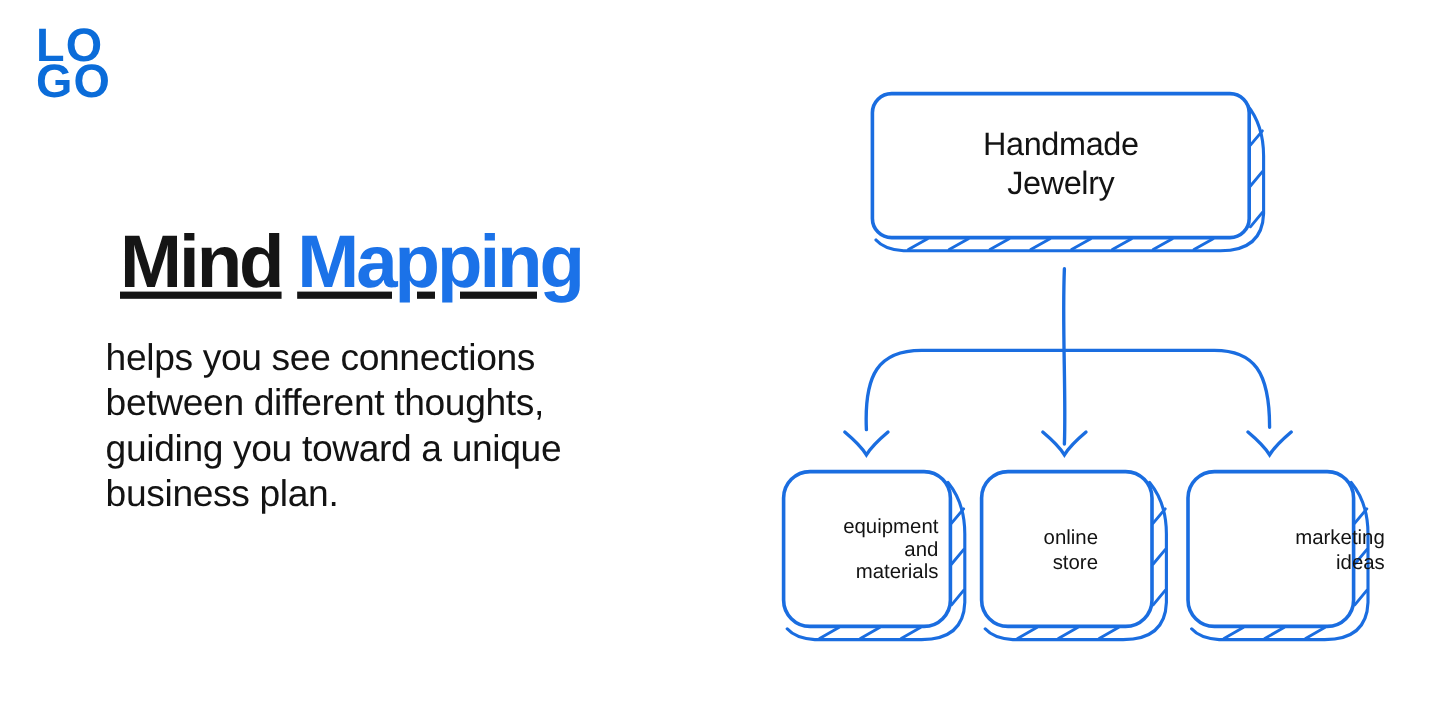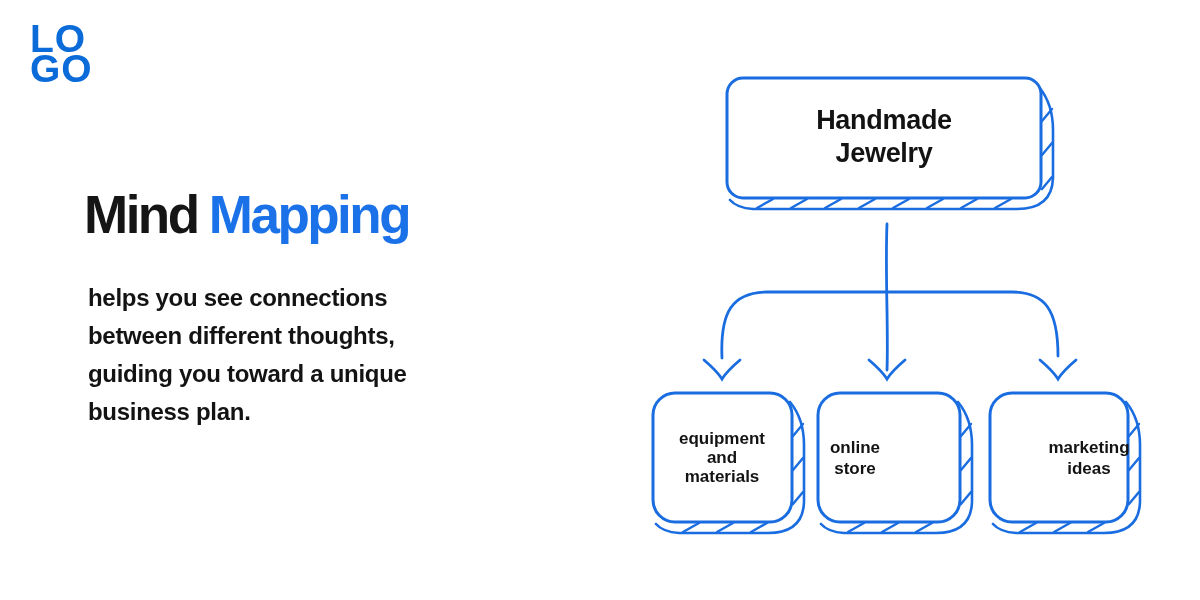--- a/index.html
+++ b/index.html
@@ -14,43 +14,44 @@
     --accent-blue:#1b72e8;
     --diagram-blue:#1a6de0;
     --ink:#151515;
   }
   .logo{
     position:absolute;left:30px;top:24px;
     font-size:39px;font-weight:800;line-height:30px;letter-spacing:1px;
     color:var(--logo-blue);white-space:pre-line;
   }
   .hero-title{
-    position:absolute;left:84px;top:188px;
-    font-size:53px;font-weight:700;letter-spacing:-2.5px;line-height:1;
+    position:absolute;left:100px;top:188px;
+    font-size:62px;font-weight:700;letter-spacing:-2.5px;line-height:1;
     white-space:nowrap;
+    text-decoration:underline;
   }
   .hero-title .primary{color:var(--ink);}
   .hero-title .accent{color:var(--accent-blue);margin-left:0.21em;}
   .hero-desc{
     position:absolute;left:88px;top:279px;width:560px;
-    font-size:24px;font-weight:700;line-height:38px;color:#131313;
+    font-size:31px;font-weight:400;line-height:38px;color:#131313;
     white-space:pre-line;letter-spacing:-0.3px;
   }
   .diagram-svg{
     position:absolute;left:620px;top:40px;width:580px;height:520px;
   }
   .node-label{
-    position:absolute;text-align:center;color:#131313;font-weight:700;
+    position:absolute;text-align:center;color:#131313;font-weight:400;
     white-space:pre-line;
   }
   .root-label{
     left:774px;top:104px;width:220px;
     font-size:27px;line-height:33px;letter-spacing:-0.3px;
   }
-  .child-label{font-size:17px;line-height:19px;}
+  .child-label{font-size:17px;line-height:19px;text-align:right;}
   .child-label.c0{left:662px;top:429px;width:120px;}
   .child-label.c1{left:795px;top:437px;width:120px;line-height:21px;}
   .child-label.c2{left:1024px;top:437px;width:130px;line-height:21px;}
 </style>
 </head>
 <body>
 
 <div class="logo">LO
 GO</div>
 

